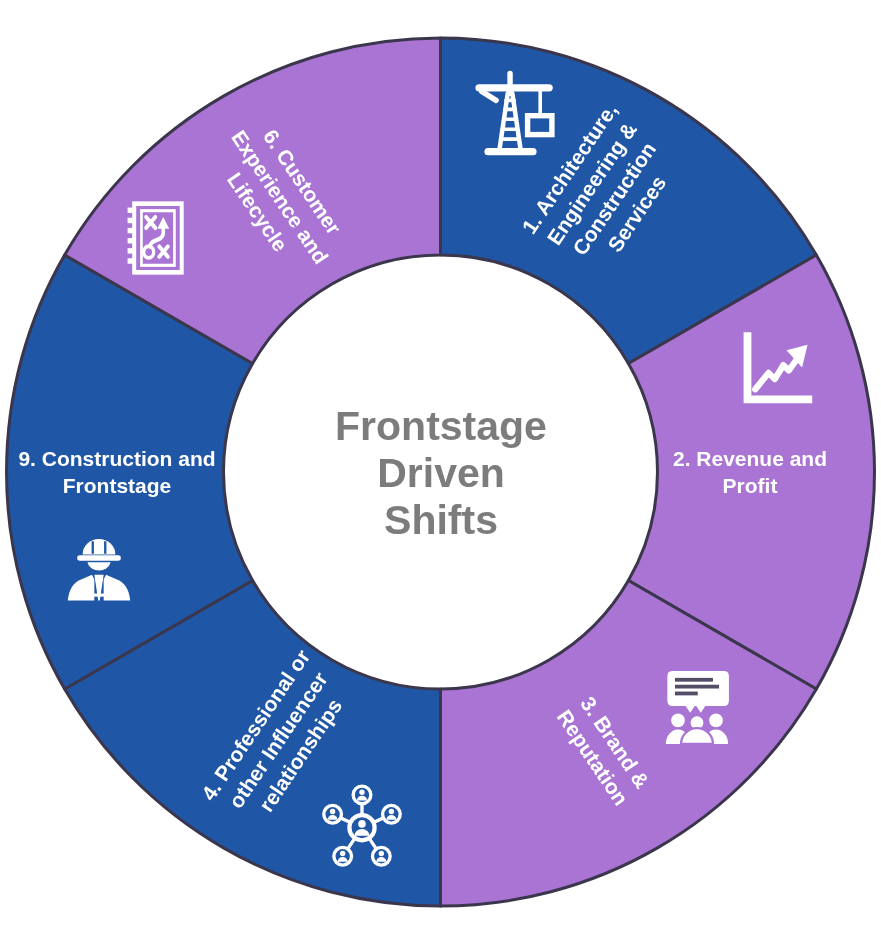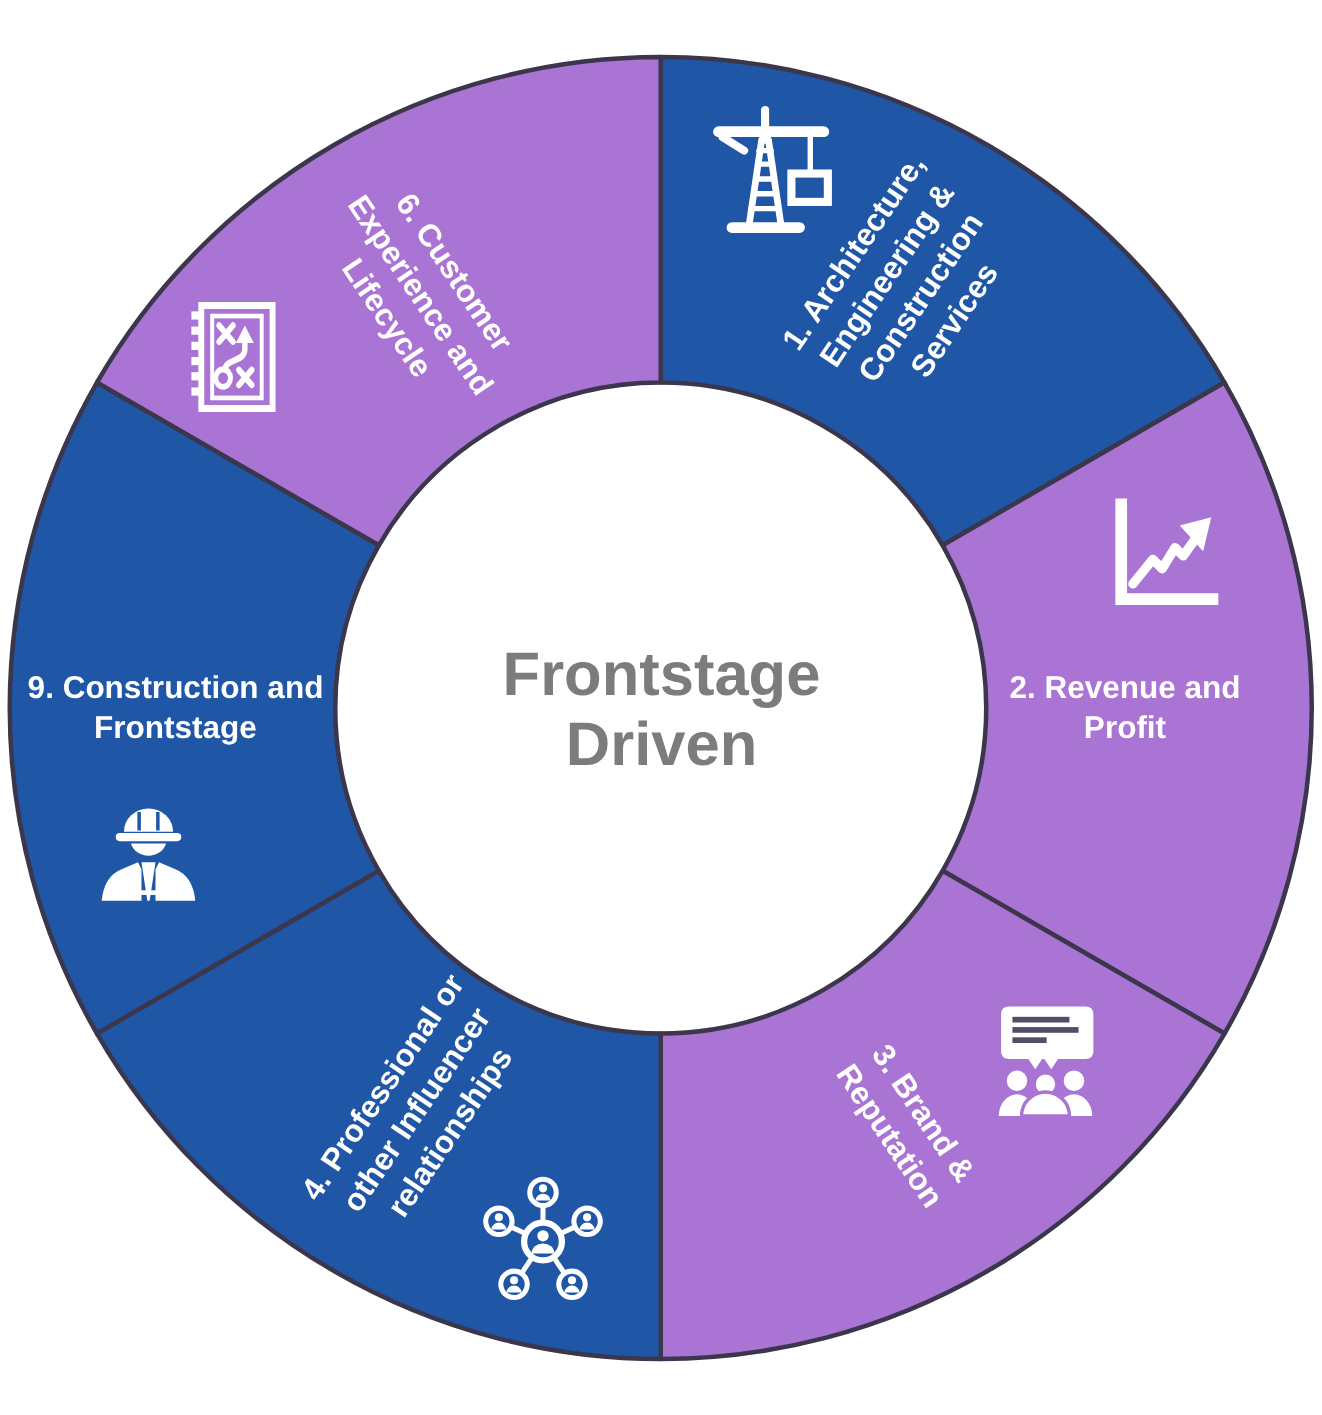--- a/index.html
+++ b/index.html
@@ -59,20 +59,21 @@
   </div>
   <div class="seg-label" style="left:280px;top:197px;--rot:56deg">
     <span>6. Customer</span>
     <span>Experience and</span>
     <span>Lifecycle</span>
   </div>
 
   <div class="center-label">
     <span>Frontstage</span>
     <span>Driven</span>
+    <span>Shifts</span>
   </div>
 
   <div class="icon" style="left:515px;top:113px">
     <svg width="90" height="92" viewBox="0 0 100 100">
       <g class="ic-stroke" stroke-linecap="round">
         <path d="M20,93 H70" stroke-width="8"></path>
         <path d="M33,89 L42,28" stroke-width="5"></path>
         <path d="M56,89 L47,28" stroke-width="5"></path>
         <path d="M34,79 H54 M36,68 H52 M38,57 H51 M39,46 H50 M40,36 H49" stroke-width="4"></path>
         <path d="M44.5,28 V6" stroke-width="6"></path>

